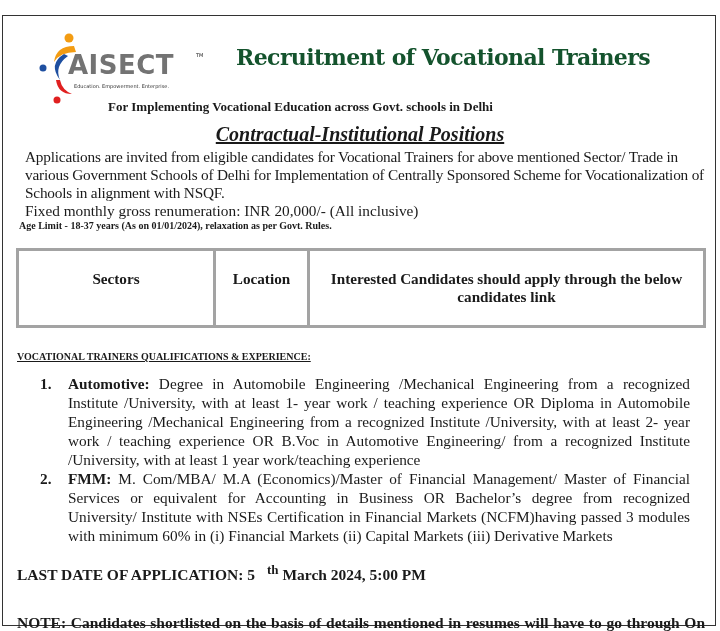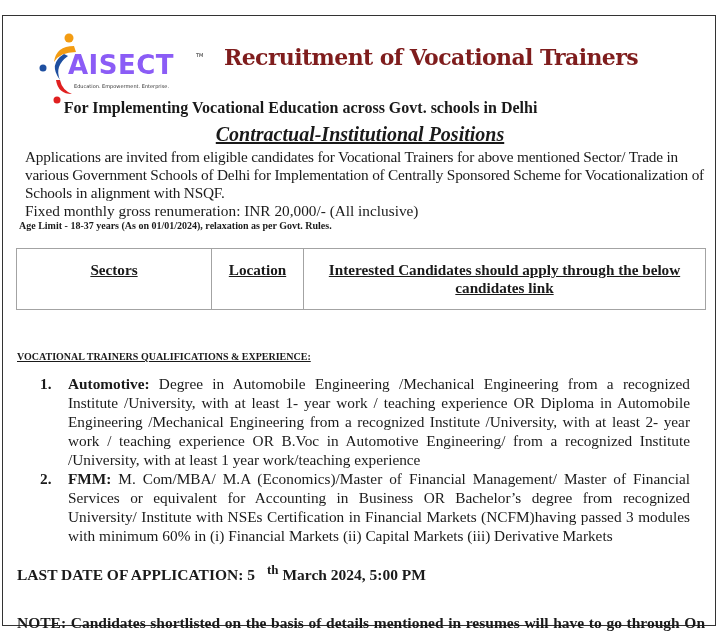--- a/index.html
+++ b/index.html
@@ -1,30 +1,30 @@
 <!DOCTYPE html>
 <html><head>
 <meta charset="utf-8">
 <style>
   html, body { margin: 0; padding: 0; background: #ffffff; }
   body { width: 720px; height: 631px; position: relative; overflow: hidden; font-family: "DejaVu Serif", serif; color: #1a1a1a; }
   .frame { position: absolute; left: 2px; top: 15px; width: 714px; height: 611px; border: 1.5px solid #333; box-sizing: border-box; }
   .logo { position: absolute; left: 38px; top: 32px; width: 165px; height: 72px; }
-  .logo-text { position: absolute; left: 30px; top: 18px; font-family: "DejaVu Sans", sans-serif; font-weight: bold; font-size: 26px; color: #8b5cf6; letter-spacing: 0.5px; }
+  .logo-text { position: absolute; left: 30px; top: 18px; font-family: "DejaVu Sans", sans-serif; font-weight: bold; font-size: 26px; color: #737373; letter-spacing: 0.5px; }
   .logo-tm { position: absolute; left: 158px; top: 20px; font-size: 5px; font-family: "DejaVu Sans", sans-serif; }
   .logo-tag { position: absolute; left: 36px; top: 51px; font-size: 5px; font-family: "DejaVu Sans", sans-serif; color: #333; }
-  .main-title { position: absolute; left: 224px; top: 44px; font-family: "DejaVu Serif", serif; font-weight: bold; font-size: 22px; letter-spacing: -0.6px; color: #7f1d1d; }
-  .subtitle { position: absolute; left: 0; width: 601px; top: 99px; text-align: center; font-family: "Liberation Serif", serif; font-weight: bold; font-size: 16px; }
+  .main-title { position: absolute; left: 236px; top: 44px; font-family: "DejaVu Serif", serif; font-weight: bold; font-size: 22px; letter-spacing: -0.6px; color: #14532d; }
+  .subtitle { position: absolute; left: 0; width: 601px; top: 99px; text-align: center; font-family: "Liberation Serif", serif; font-weight: bold; font-size: 13px; }
   .subtitle2 { position: absolute; left: 0; width: 720px; top: 123px; text-align: center; font-family: "Liberation Serif", serif; font-weight: bold; font-size: 20px; }
   .subtitle2 span { text-decoration: underline; text-decoration-thickness: 1.5px; font-style: italic; }
   .para { position: absolute; left: 25px; top: 148px; width: 680px; font-family: "Liberation Serif", serif; font-size: 15.3px; line-height: 18px; letter-spacing: -0.2px; }
   .fixed { position: absolute; left: 25px; top: 202px; font-family: "Liberation Serif", serif; font-size: 15.3px; }
   .age { position: absolute; left: 19px; top: 220px; font-family: "Liberation Serif", serif; font-weight: bold; font-size: 10px; text-align: center; }
   table.sectors { position: absolute; left: 16px; top: 248px; width: 690px; border-collapse: collapse; font-family: "Liberation Serif", serif; font-weight: bold; font-size: 15.2px; }
-  table.sectors td, table.sectors th { border: 1px solid #a3a3a3; text-align: center; vertical-align: top; padding: 12px 4px; line-height: 18px; font-weight: bold; text-decoration: underline; }
+  table.sectors td, table.sectors th { border: 3px solid #a3a3a3; text-align: center; vertical-align: top; padding: 19px 4px; line-height: 18px; font-weight: bold; }
   table.sectors th { height: 36px; }
   table.sectors td { height: 55px; }
   .col1 { width: 186px; } .col2 { width: 83px; }
   .qual-head { position: absolute; left: 17px; top: 351px; font-family: "Liberation Serif", serif; font-weight: bold; font-size: 10px; text-decoration: underline; }
   .qual-list { position: absolute; left: 40px; top: 374px; width: 650px; font-family: "Liberation Serif", serif; font-size: 15.3px; line-height: 19px; margin: 0; padding: 0; list-style: none; }
   .qual-list li { position: relative; padding-left: 28px; text-align: justify; }
   .qual-num { position: absolute; left: 0; font-weight: bold; }
   .qual-label { font-weight: bold; }
   .last-date { position: absolute; left: 17px; top: 562px; font-family: "Liberation Serif", serif; font-weight: bold; font-size: 15.5px; }
   .last-date sup { font-size: 13px; margin-left: 12px; }

